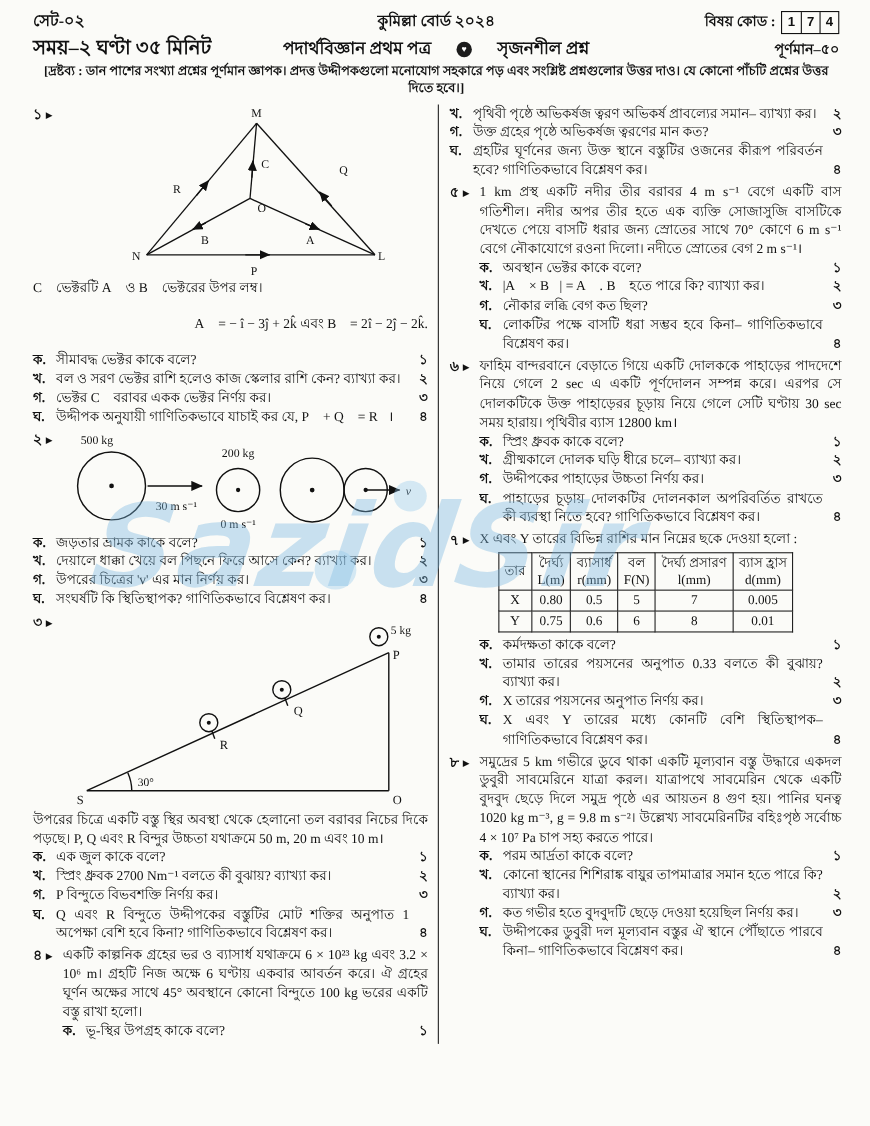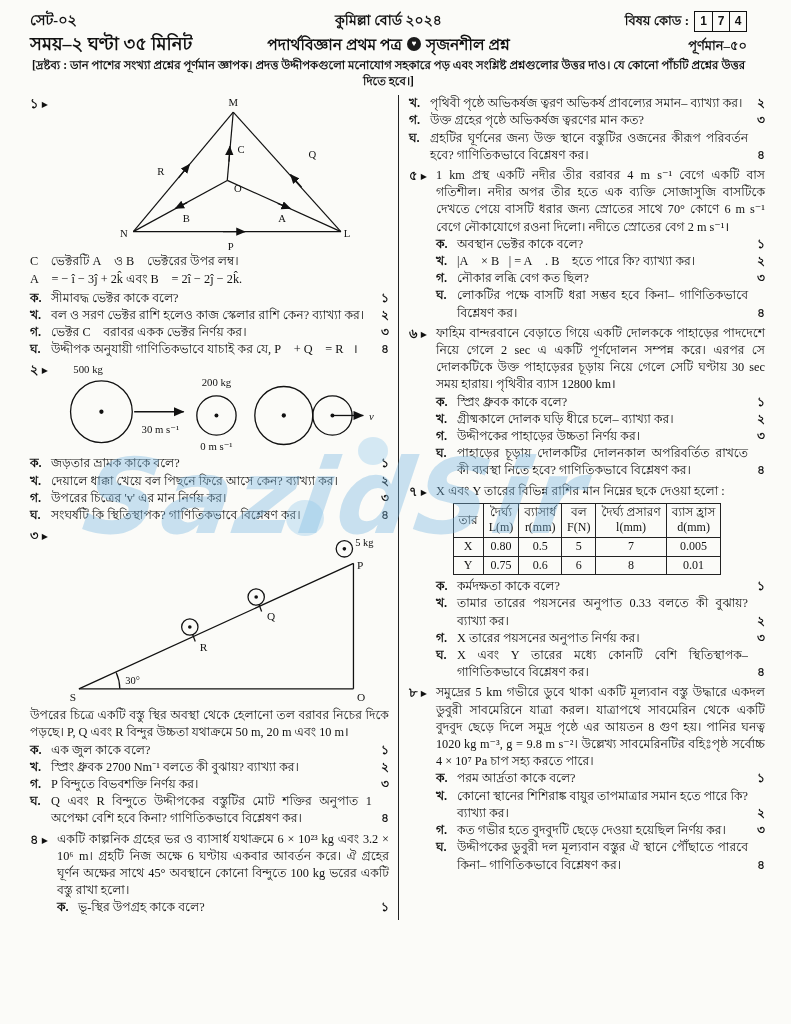--- a/index.html
+++ b/index.html
@@ -1,49 +1,49 @@
 <!DOCTYPE html>
 <html><head>
 <meta charset="utf-8">
 <style>
   * { margin:0; padding:0; box-sizing:border-box; }
   body { background:#e8e8e8; font-family:"Liberation Serif","DejaVu Serif",serif; }
   .page { position:relative; width:791px; height:1024px; margin:0 auto; background:#fbfbf8; color:#111;
           overflow:hidden; font-size:12.3px; line-height:1.4; }
   
-  .hdr { padding:10px 44px 0 30px; }
+  .hdr { padding:10px 28px 0 30px; }
   .hrow { display:grid; grid-template-columns:1fr auto 1fr; align-items:baseline; }
   .h-set { font-weight:bold; font-size:14.5px; }
   .h-board { font-weight:bold; font-size:14px; text-align:center; }
   .h-code { justify-self:end; font-weight:bold; font-size:13px; display:flex; align-items:center; gap:5px; }
   .code-boxes { display:inline-flex; border:1.4px solid #111; }
   .code-boxes span { width:17px; height:19px; display:flex; align-items:center; justify-content:center;
                      font-family:"Liberation Sans",sans-serif; font-weight:bold; font-size:12px; }
   .code-boxes span + span { border-left:1.2px solid #111; }
   .h-time { font-weight:bold; font-size:18px;font-family:Liberation Serif, serif; }
-  .h-paper { font-weight:bold; font-size:15.5px; text-align:center; display:flex; align-items:center; gap:5px; justify-content:center; }
+  .h-paper { font-weight:bold; font-size:15.5px; text-align:center; display:flex; align-items:center; gap:23px; justify-content:center; }
   .logo-dot { width:14px; height:14px; border-radius:50%; background:#1c1c1c; color:#fff; font-size:8px;
               display:inline-flex; align-items:center; justify-content:center; line-height:1; }
   .h-marks { justify-self:end; font-weight:bold; font-size:13px;text-align:right; }
   .note { font-weight:bold; font-size:11.6px; text-align:center; margin-top:1px; }
   
   .cols { display:flex; padding:5px 26px 0 30px; position:relative; z-index:1; }
   .col-l { width:50.2%; padding-right:9px; border-right:1.3px solid #222; }
   .col-r { width:49.8%; padding-left:10px; }
   .q { margin-bottom:3px; }
   .qrow { display:flex; }
   .qno { flex:none; width:27px; font-weight:bold; font-size:13px; white-space:nowrap; }
   .qno .tri { font-size:8px; vertical-align:1px; }
   .qbody { flex:1; min-width:0; }
   .intro { text-align:justify; }
-  .formula { margin:1px 0; }
+  .formula { margin:16px 0;text-align:right; }
   .sub { display:flex; gap:5px; padding-left:27px; }
   .sub.nolpad { padding-left:0; }
   .sub-label { flex:none; width:16px; font-weight:bold; }
-  .sub-text { flex:1; text-align:justify;font-family:Liberation Serif, serif; }
+  .sub-text { flex:1; text-align:justify; }
   .sub-marks { flex:none; width:12px; text-align:right; align-self:flex-end; font-weight:bold; }
   .fig { display:block; margin:0 auto; }
   .fig-caps { display:flex; justify-content:space-between; padding:0 30px 0 34px; margin-top:-2px; }
   svg text { font-family:"Liberation Serif","DejaVu Serif",serif; font-size:12.5px; fill:#111; }
   svg .it { font-style:italic; }
   svg .sm { font-size:11.5px; }
   
   .wire-table { border-collapse:collapse; margin:2px auto 3px auto; font-size:12px;padding-left:44px; }
   .wire-table th, .wire-table td { border:1.2px solid #222; text-align:center; vertical-align:middle;
                                    padding:1px 5px; font-weight:normal; line-height:1.3; }

